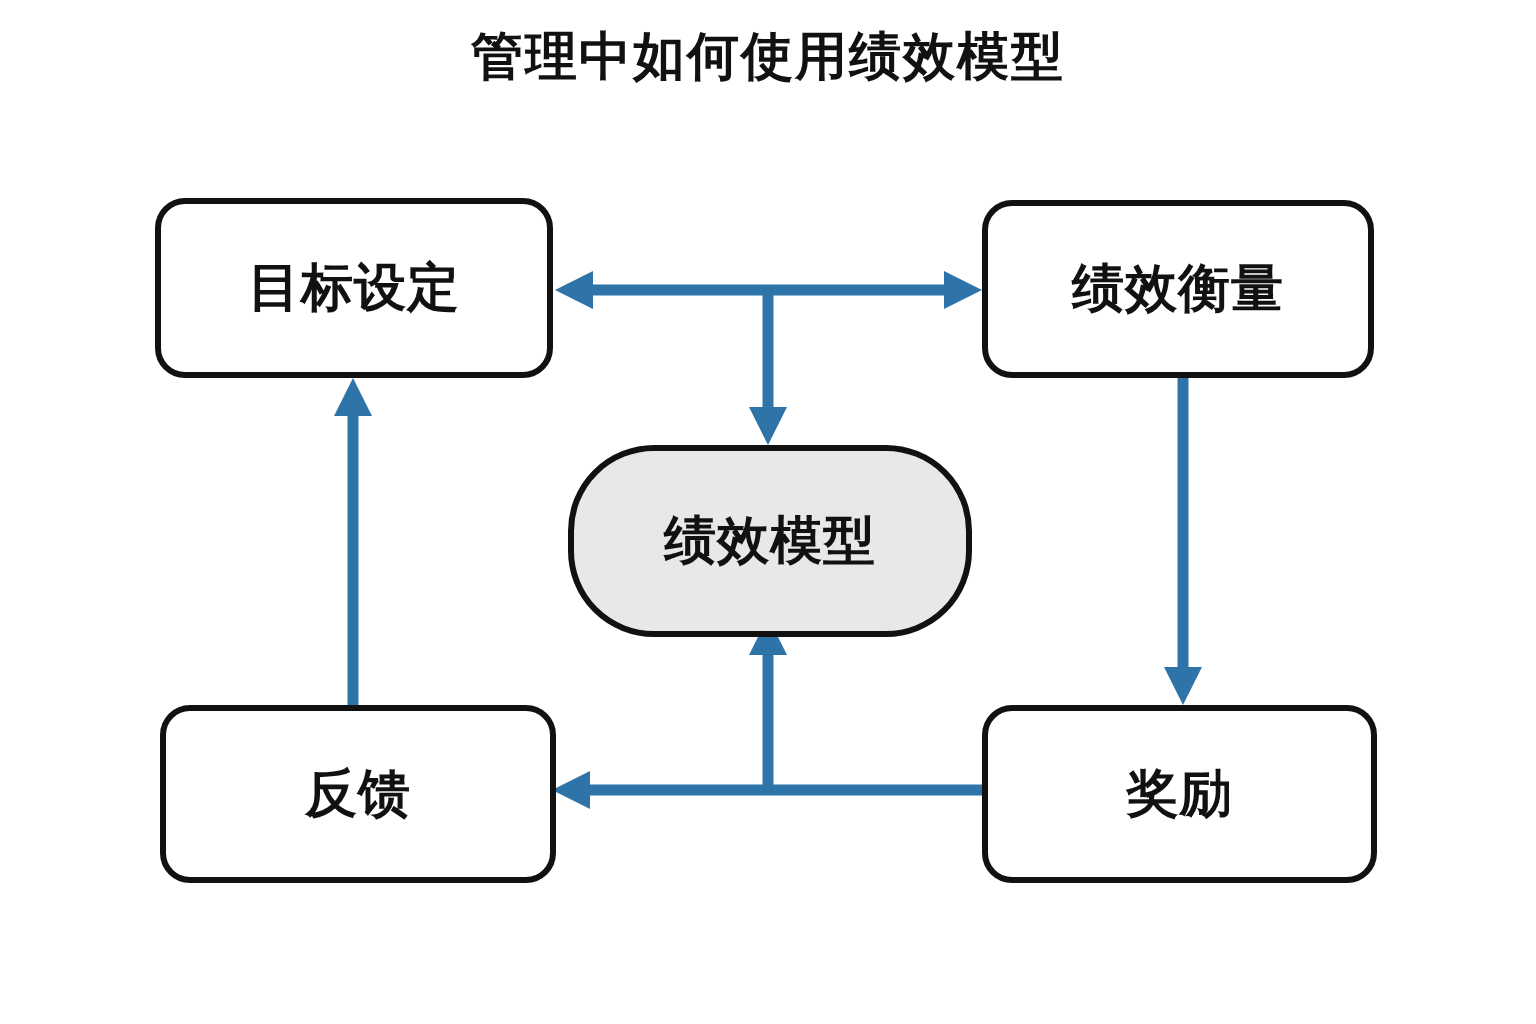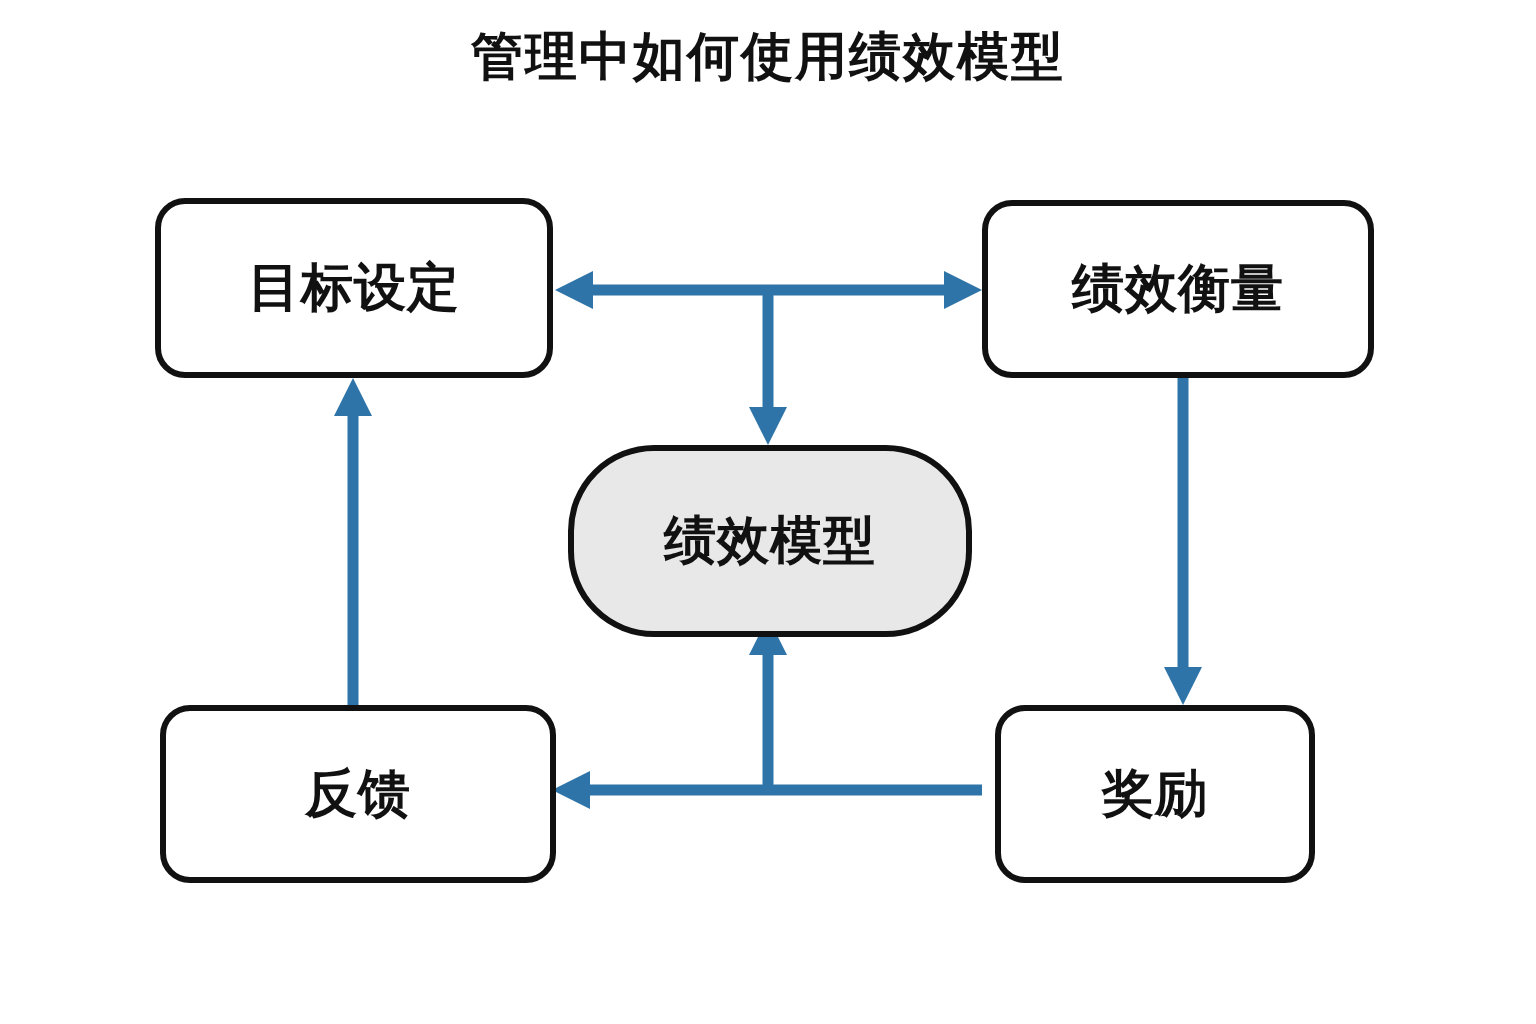--- a/index.html
+++ b/index.html
@@ -99,17 +99,17 @@
   </div>
 
   <div class="node node-pill" style="left:568px;top:445px;width:404px;height:192px;">
     <span class="node-label">绩效模型</span>
   </div>
 
   <div class="node" style="left:148px;top:705px;width:396px;height:178px;margin-left:12px;">
     <span class="node-label">反馈</span>
   </div>
 
-  <div class="node" style="left:982px;top:705px;width:320px;height:178px;margin-left:13px;">
+  <div class="node" style="left:982px;top:705px;width:395px;height:178px;">
     <span class="node-label">奖励</span>
   </div>
 
 </div>
 
 </body></html>

